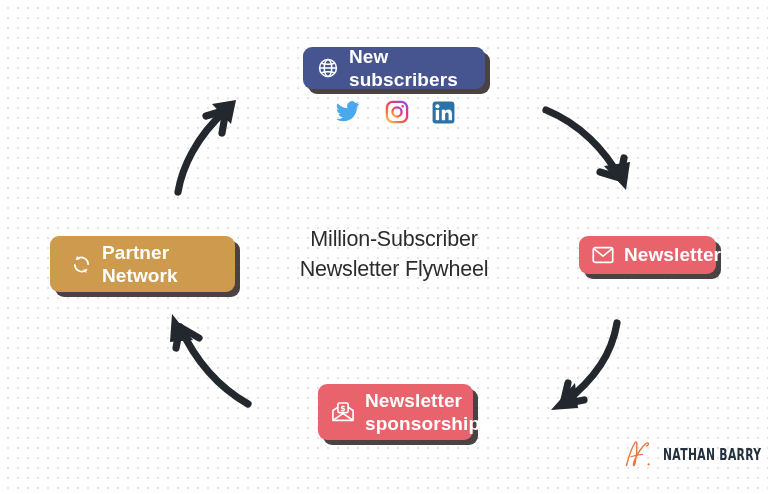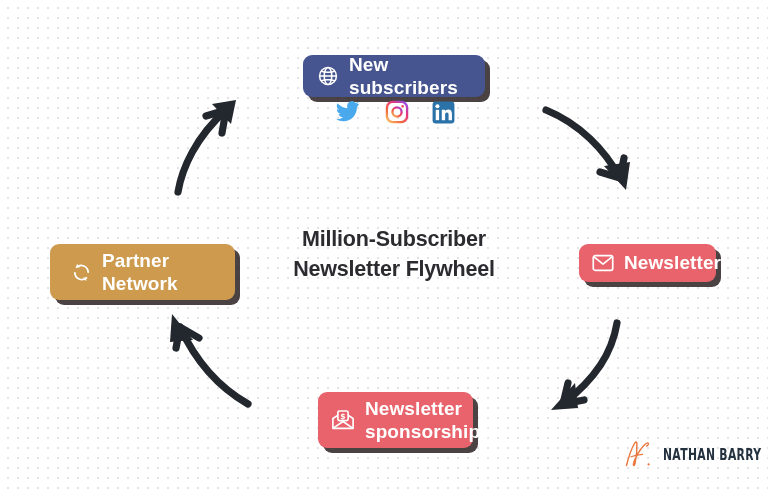--- a/index.html
+++ b/index.html
@@ -30,21 +30,20 @@
     position: absolute;
     display: flex;
     align-items: center;
     justify-content: flex-start;
     gap: 10px;
     border-radius: 9px;
     box-sizing: border-box;
     color: #ffffff;
     box-shadow: 5px 5px 0 0 rgba(30,20,20,0.80);
     user-select: none;
-    margin-top: 8px;
   }
   .node .nicon {
     flex: 0 0 auto;
     display: block;
     line-height: 0;
   }
   .node .nlabel {
     font-size: 19px;
     font-weight: 700;
     letter-spacing: 0.1px;
@@ -88,21 +87,21 @@
   
   #center-title {
     position: absolute;
     left: 269px;
     top: 224px;
     width: 250px;
     text-align: center;
     font-size: 21.5px;
     line-height: 30px;
     color: #2c2c30;
-    font-weight: 700;
+    font-weight: 400;
     white-space: pre-line;
     letter-spacing: -0.2px;
   }
 
   
   #social-row {
     position: absolute;
     left: 335px;
     top: 98px;
     width: 120px;

